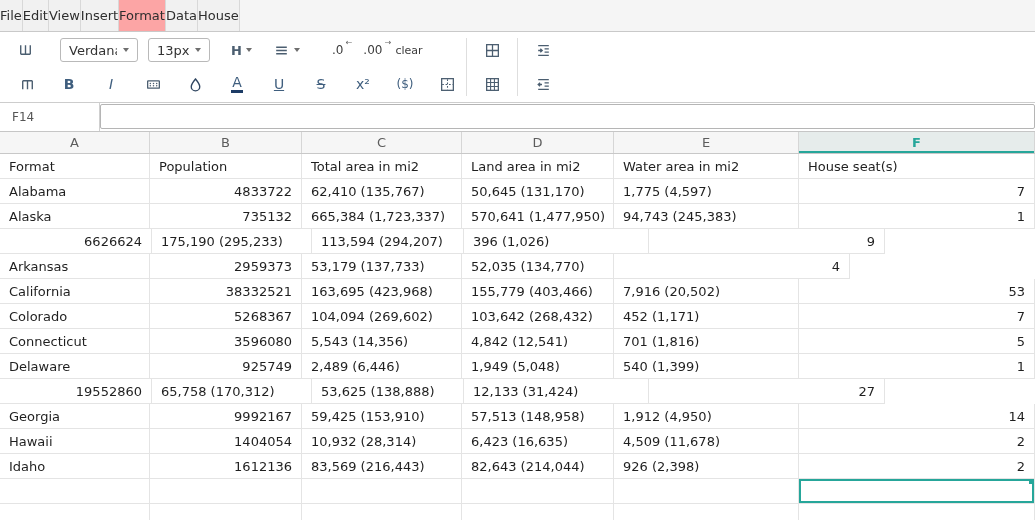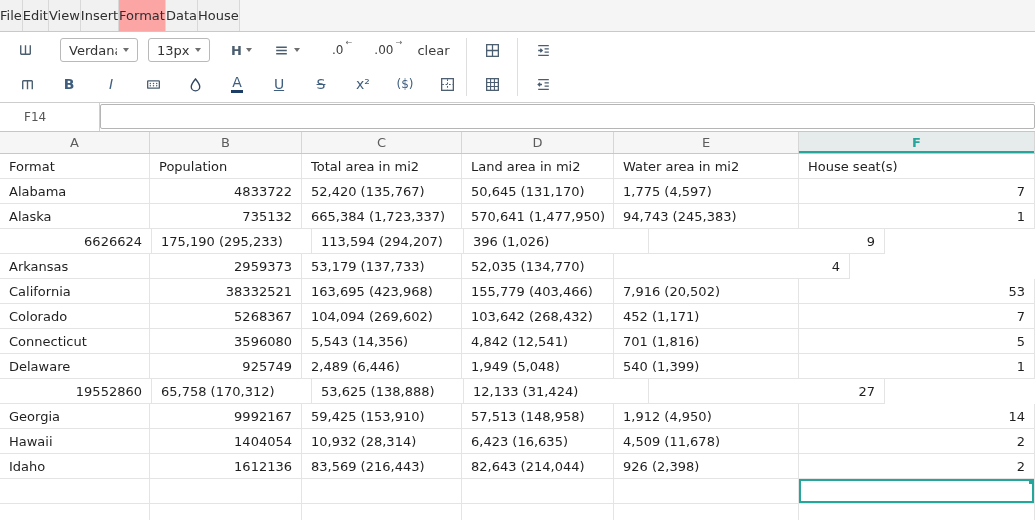--- a/index.html
+++ b/index.html
@@ -33,37 +33,37 @@
   .dd.font-size{margin-left:10px;width:62px}
   .dd.plain{border:none;background:transparent;padding:0 4px}
   .dd.merge{margin-left:17px;color:#4b5e70;font-weight:bold}
   .dd.align{margin-left:13px}
   .caret{width:0;height:0;border-left:3.5px solid transparent;border-right:3.5px solid transparent;
          border-top:4px solid #6e6e6e;margin-left:6px}
   .dd.plain .caret{margin-left:4px}
 
   .num{position:relative;font-size:12px;color:#3c3c3c}
   .num.dec{margin-left:28px}
-  .num.inc{margin-left:31px}
+  .num.inc{margin-left:20px}
   .tiny-arrow{position:absolute;top:-5px;right:-9px;font-size:8px;color:#666}
-  .clear-btn{margin-left:24px;font-size:13px;color:#3c3c3c}
+  .clear-btn{margin-left:13px;font-size:11px;color:#3c3c3c}
 
   .tb-row2 > *{margin-left:18px}
   .tb-row2 > :first-child{margin-left:15px}
   .letter{width:24px;font-size:14px;color:var(--letter)}
   .letter.bold{font-weight:bold}
   .letter.italic{font-style:italic}
   .letter.underline{text-decoration:underline}
   .letter.strike{text-decoration:line-through}
   .letter.currency{font-size:12px}
   .a-underline{border-bottom:3px solid var(--aline);line-height:1.05;padding:0 1px}
 
   
   .formula-bar{height:29px;display:flex;align-items:stretch;background:#fff;border-bottom:1px solid #c6c6c6}
-  .cell-ref{width:100px;display:flex;align-items:center;padding-left:24px;font-size:12px;color:#555;
+  .cell-ref{width:100px;display:flex;align-items:center;padding-left:12px;font-size:12px;color:#555;
             border-right:1px solid #cfcfcf;cursor:pointer}
   .formula-input{flex:1;margin:1px 0 2px;border:1px solid #b5b5b5;border-radius:2px;padding:0 6px;
                  font:13px "DejaVu Sans","Liberation Sans",sans-serif;color:#222;outline:none;background:#fff}
 
   
   .col-headers{display:flex;height:22px;background:#f6f6f6;border-bottom:1px solid #c8c8c8}
   .col-h{display:flex;align-items:center;justify-content:center;font-size:13px;color:#5c5c5c;
          background:#f6f6f6;border-right:1px solid #d6d6d6;cursor:pointer}
   .col-h.sel{background:#e6eceb;color:var(--accent);font-weight:bold;box-shadow:inset 0 -2px 0 var(--accent)}
   .c0{width:150px}.c1{width:152px}.c2{width:160px}.c3{width:152px}.c4{width:185px}.c5{width:236px}
@@ -228,21 +228,21 @@
         <div class="cell c0">Format</div>
         <div class="cell c1">Population</div>
         <div class="cell c2">Total area in mi2</div>
         <div class="cell c3">Land area in mi2</div>
         <div class="cell c4">Water area in mi2</div>
         <div class="cell c5">House seat(s)</div>
       </div>
       <div class="grid-row">
         <div class="cell c0">Alabama</div>
         <div class="cell c1 right">4833722</div>
-        <div class="cell c2">52,420 (135,767)</div>
+        <div class="cell c2">62,410 (135,767)</div>
         <div class="cell c3">50,645 (131,170)</div>
         <div class="cell c4">1,775 (4,597)</div>
         <div class="cell c5 right">7</div>
       </div>
       <div class="grid-row">
         <div class="cell c0">Alaska</div>
         <div class="cell c1 right">735132</div>
         <div class="cell c2">665,384 (1,723,337)</div>
         <div class="cell c3">570,641 (1,477,950)</div>
         <div class="cell c4">94,743 (245,383)</div>

